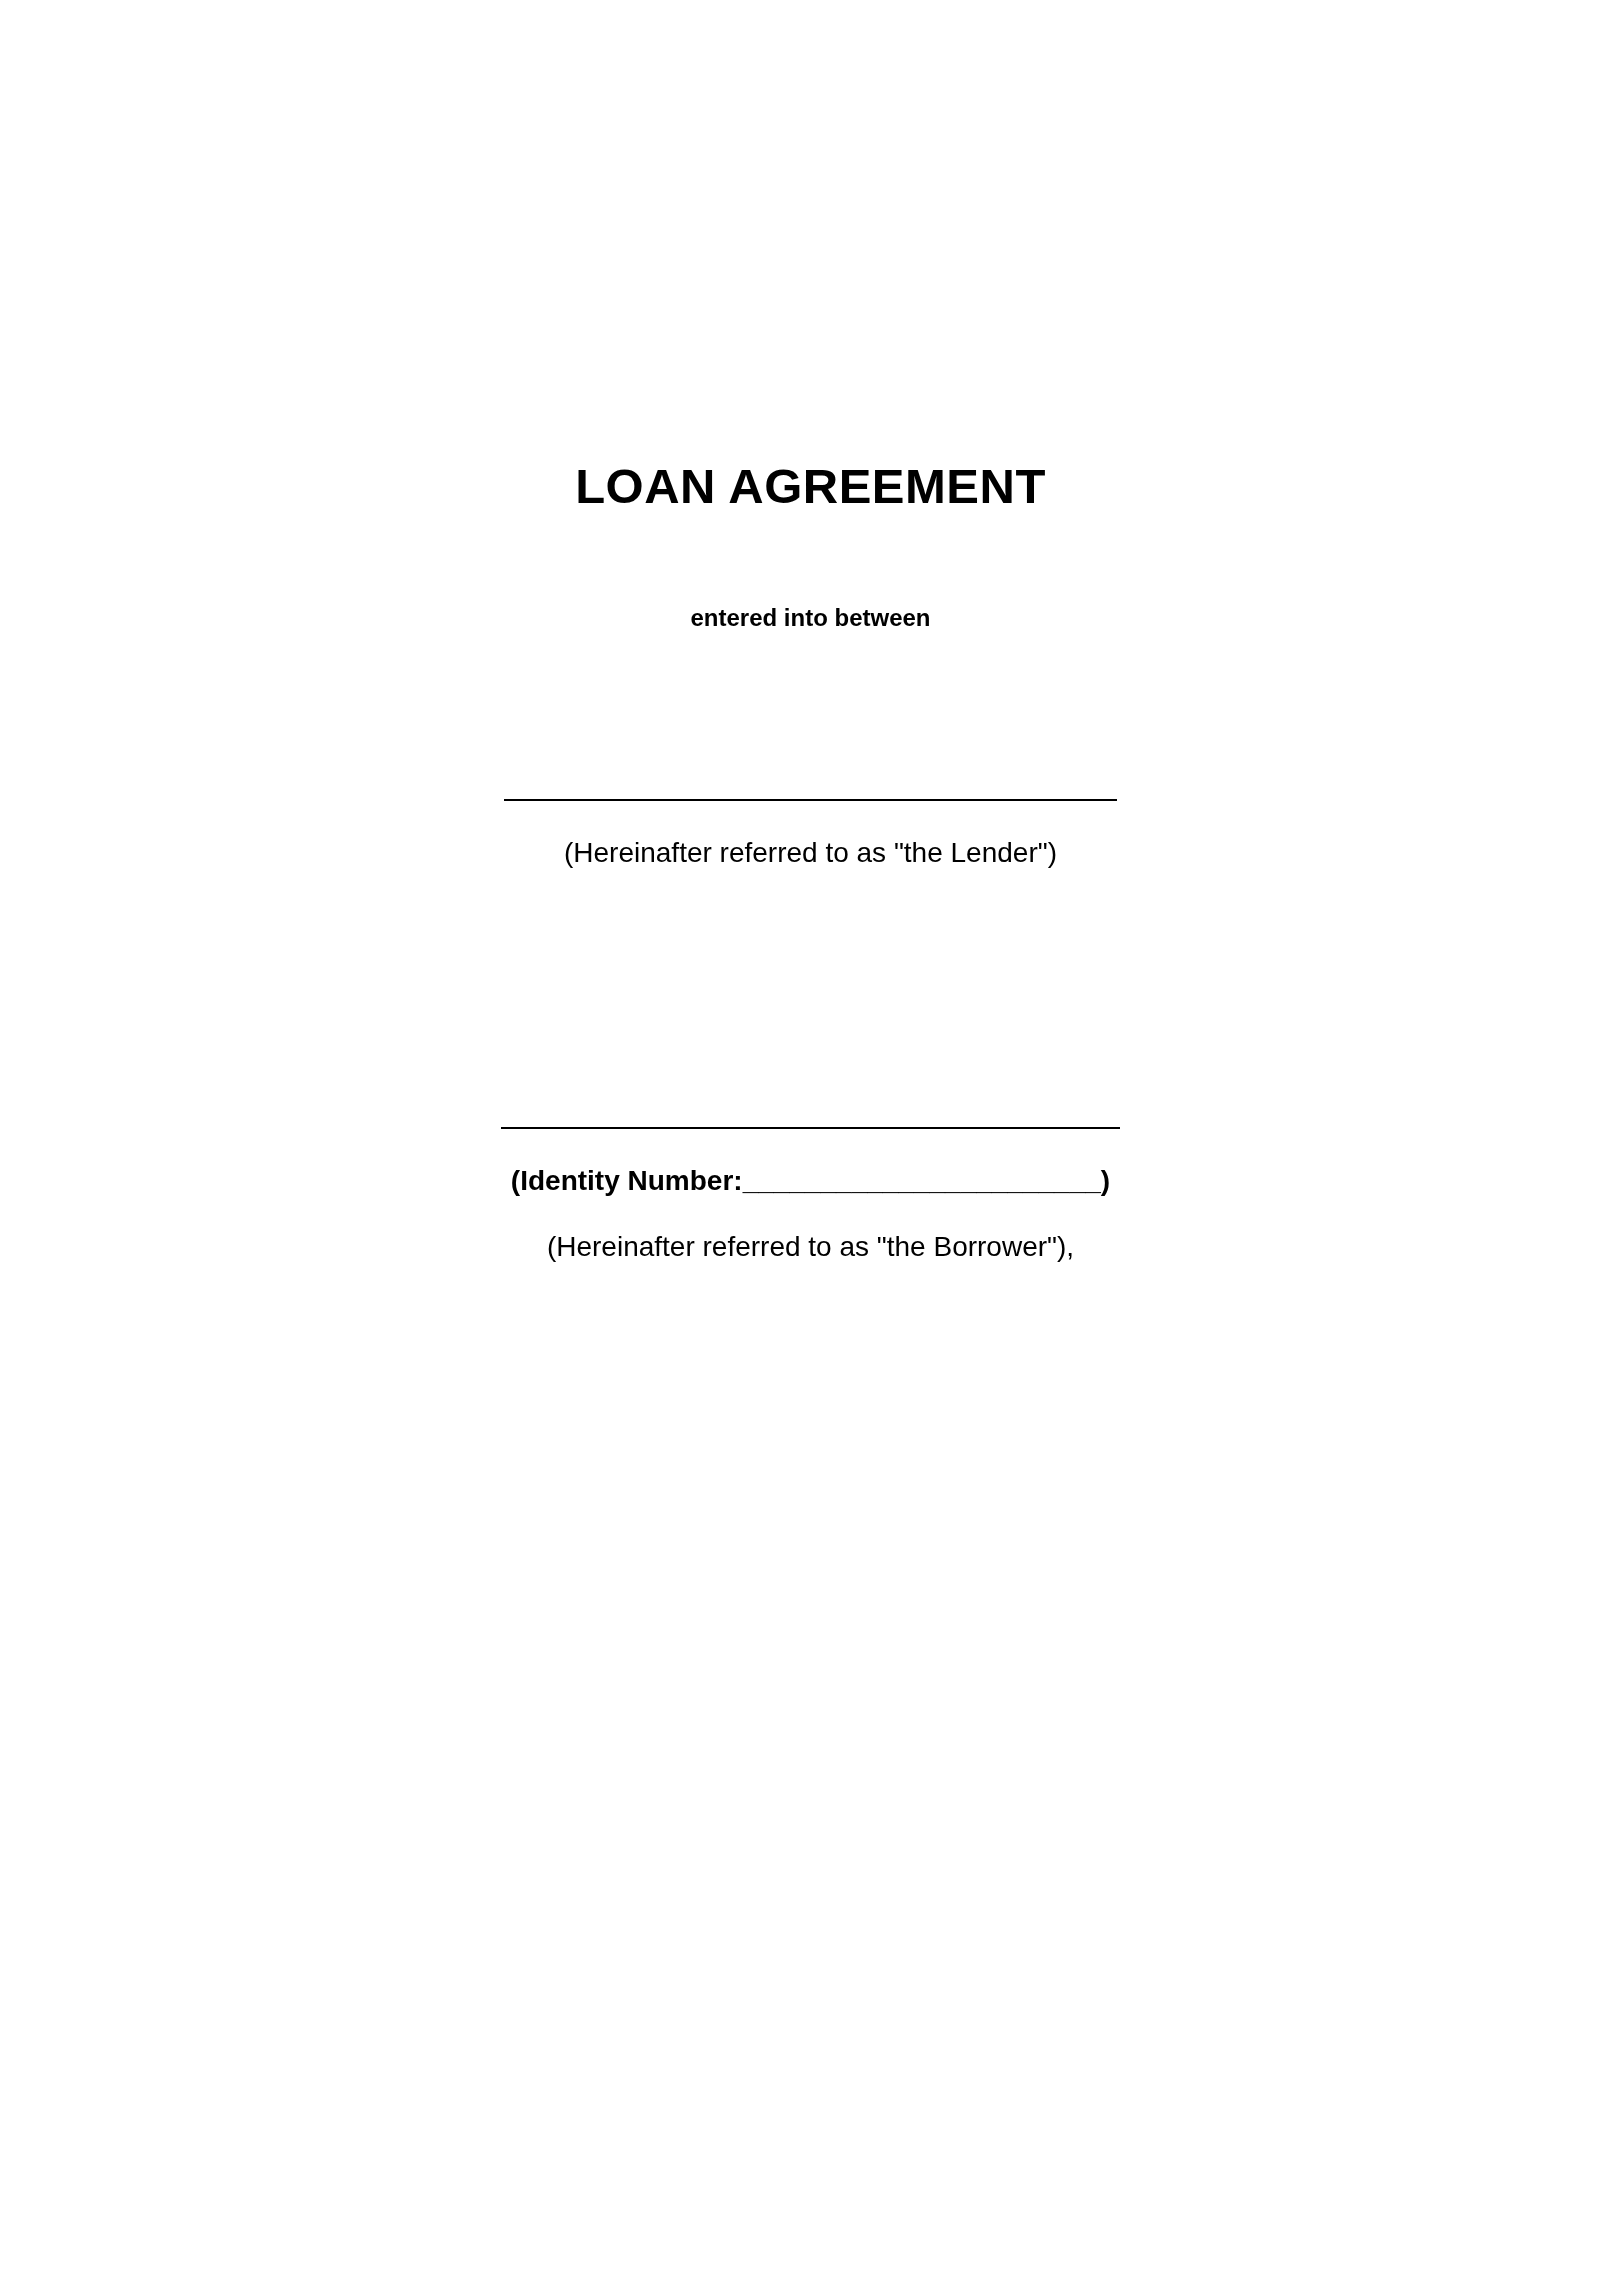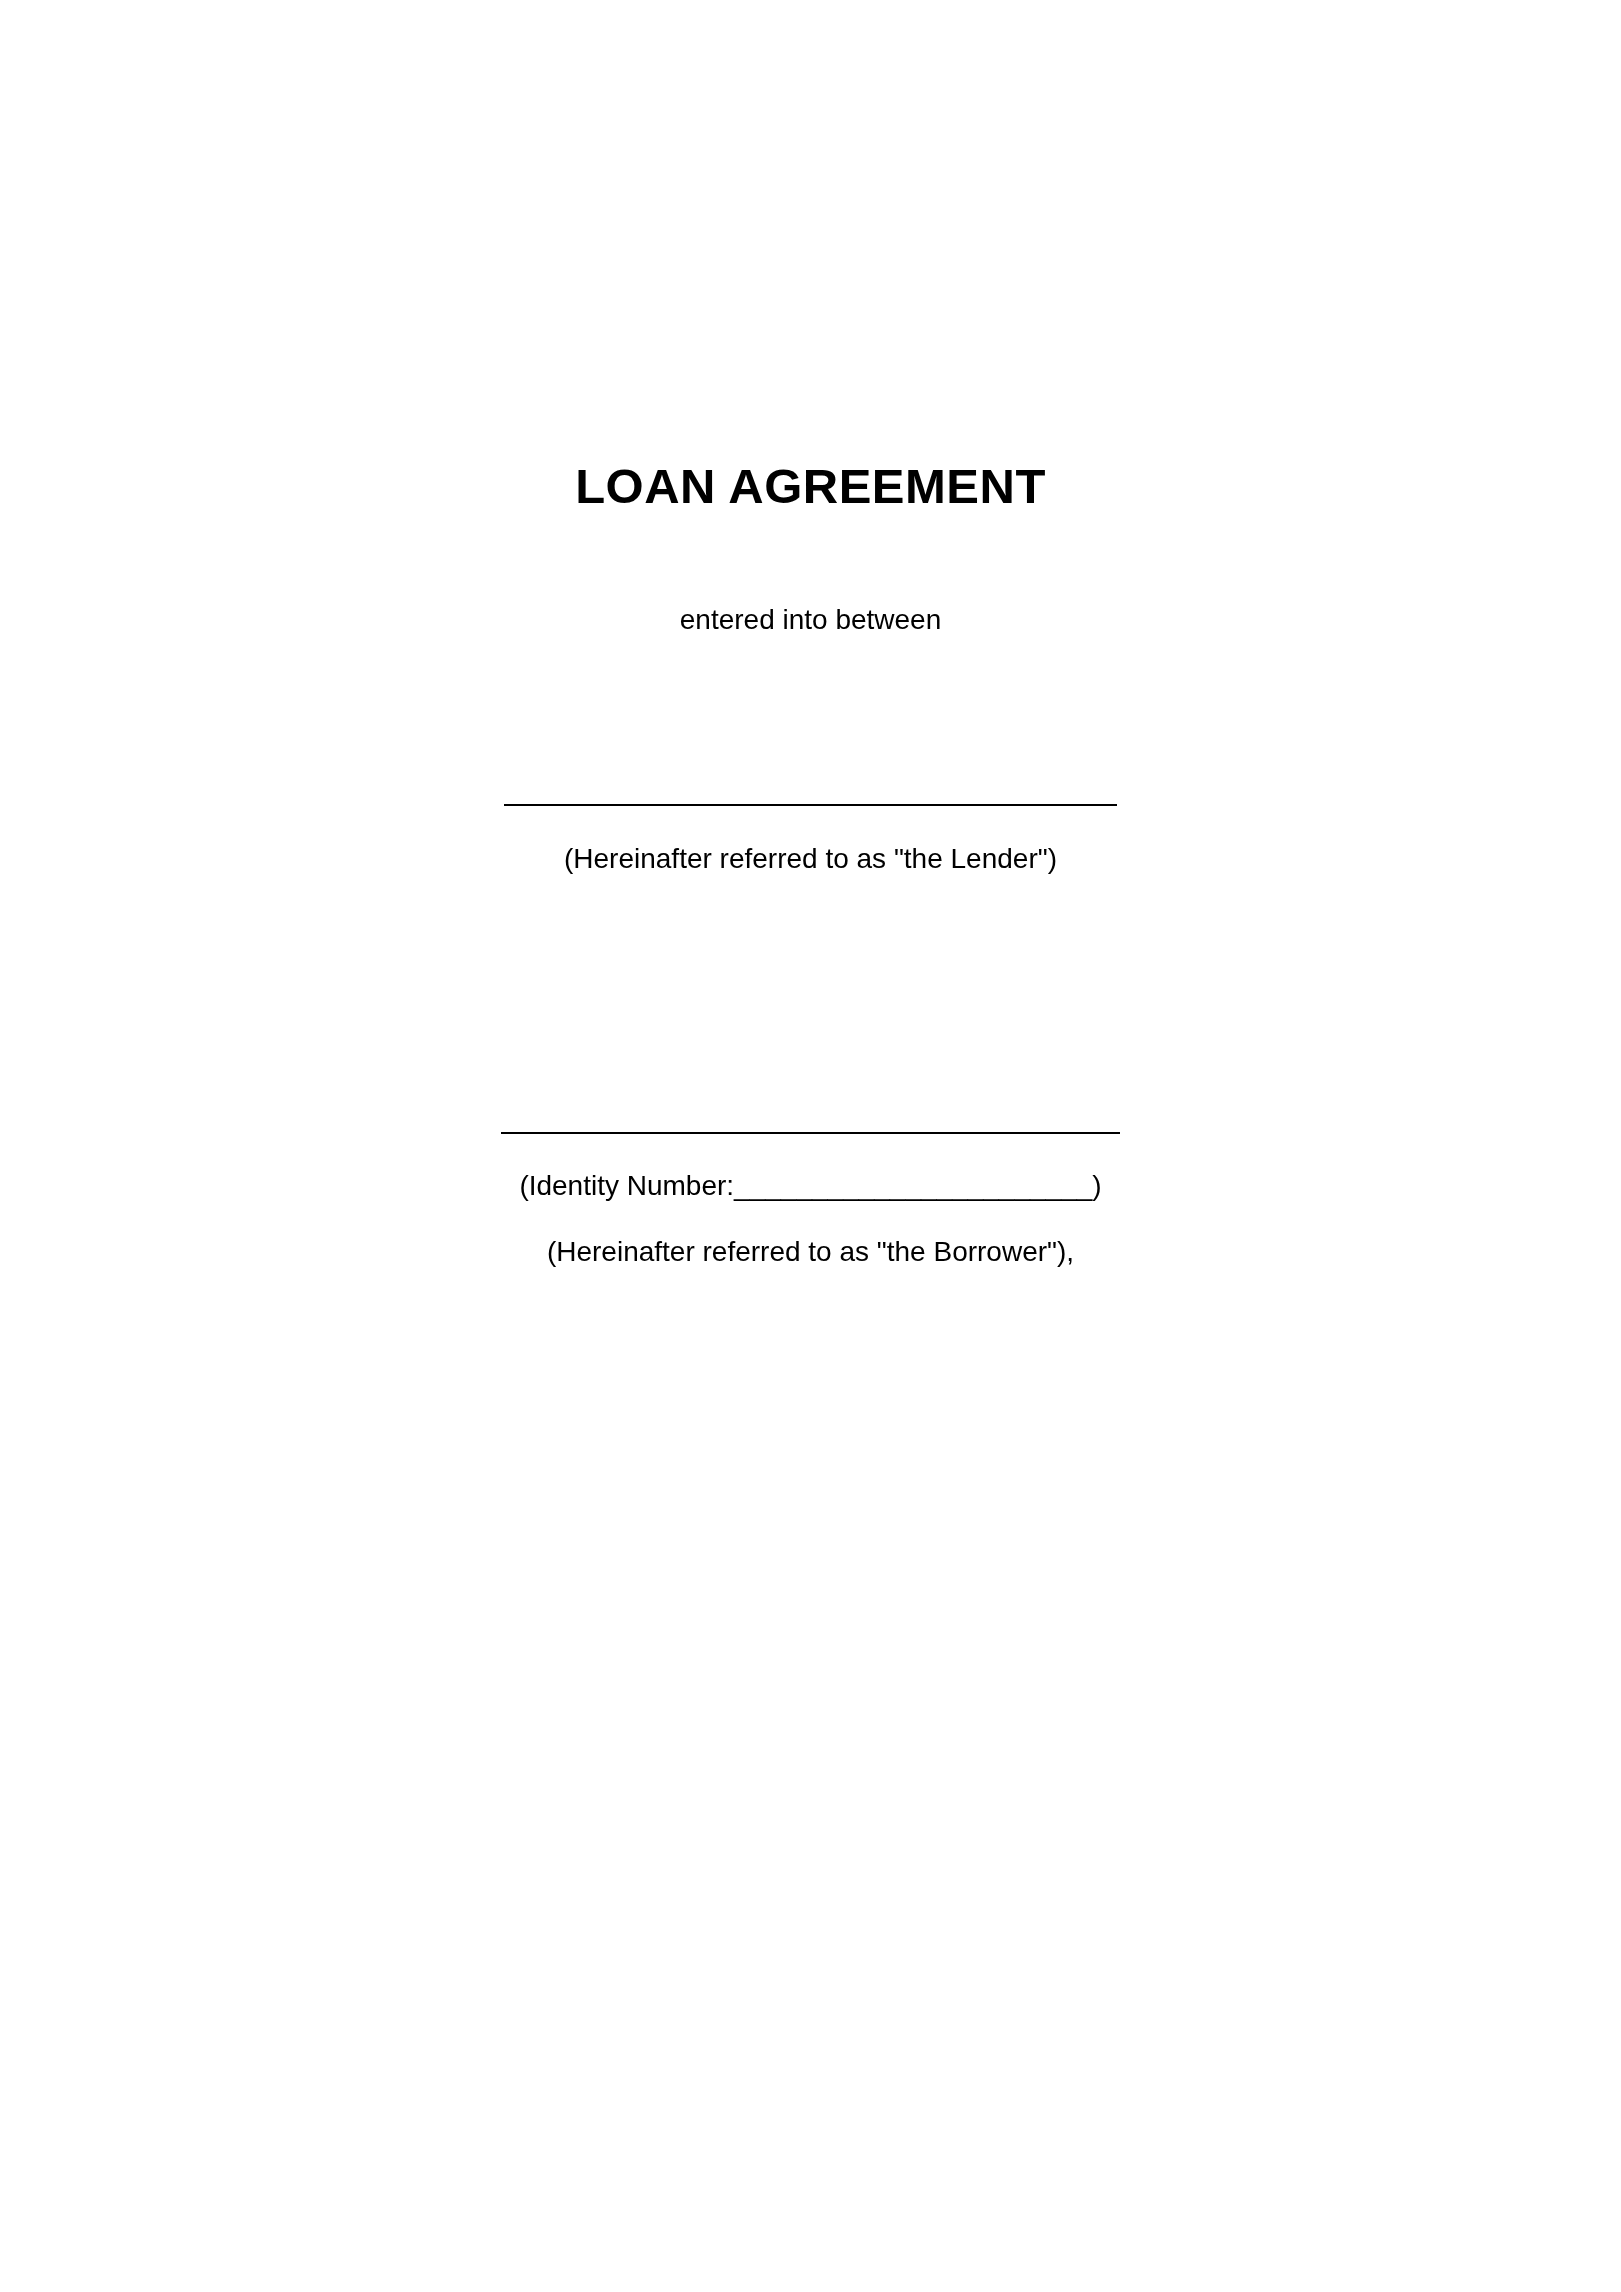--- a/index.html
+++ b/index.html
@@ -31,22 +31,22 @@
   .title {
     text-align: center;
     font-size: 49px;
     font-weight: bold;
     letter-spacing: 0.5px;
     margin-top: 457px;
     line-height: 1.2;
   }
   .subtitle {
     text-align: center;
-    font-size: 28px;
-    font-weight: normal;
+    font-size: 24px;
+    font-weight: bold;
     margin-top: 86px;
     line-height: 1.3;
   }
   .blank-rule-wrap {
     text-align: center;
     margin-top: 157px;
   }
   .blank-rule {
     display: inline-block;
     width: 613px;
@@ -67,21 +67,21 @@
   }
   .blank-rule-wrap.second {
     margin-top: 59px;
   }
   .blank-rule.second {
     width: 619px;
   }
   .id-line {
     text-align: center;
     font-size: 28px;
-    font-weight: normal;
+    font-weight: bold;
     margin-top: 27.4px;
     line-height: 1.3;
     white-space: pre;
   }
   .borrower-caption {
     text-align: center;
     font-size: 28px;
     margin-top: 29px;
     line-height: 1.3;
   }

